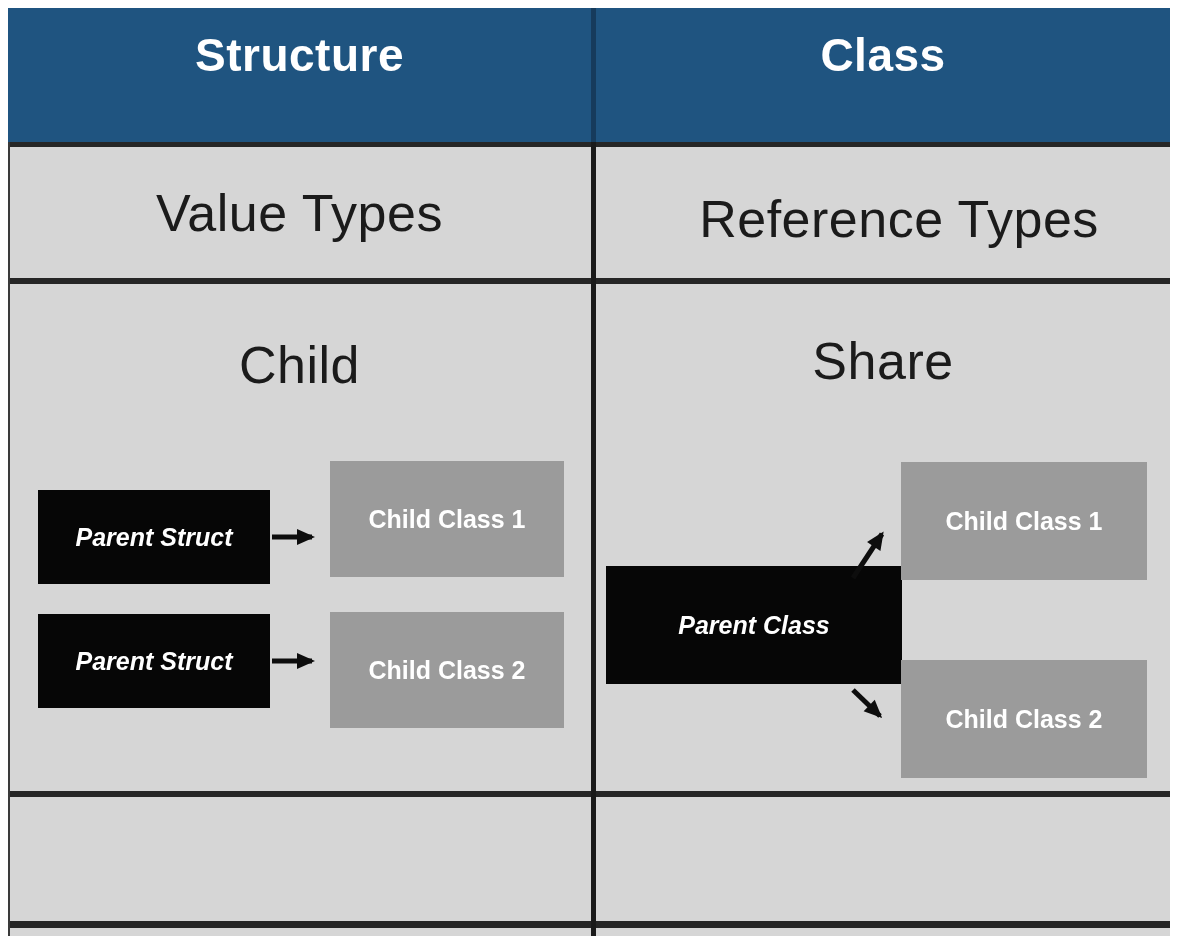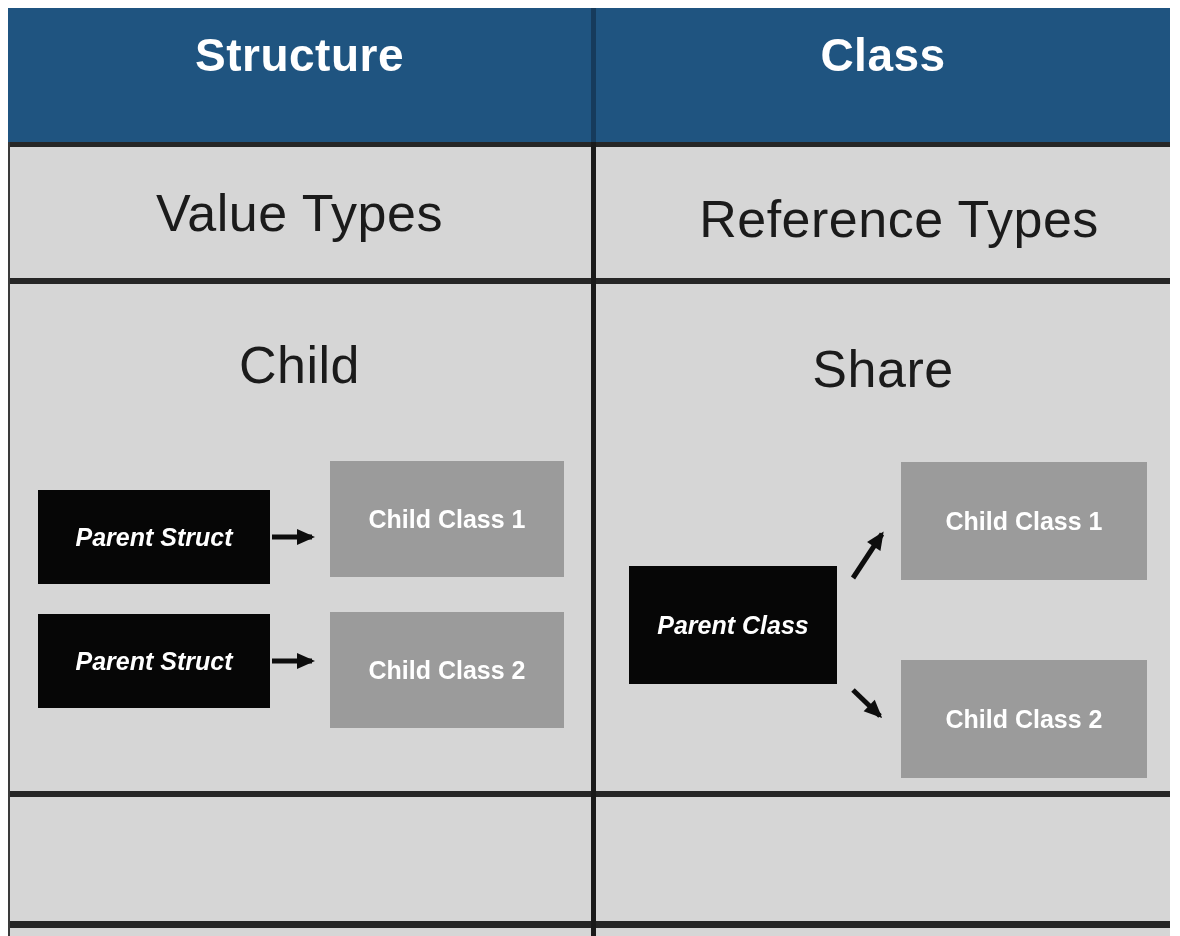--- a/index.html
+++ b/index.html
@@ -86,38 +86,38 @@
   <div class="abs cell-label" style="left:8px;top:147px;width:583px;height:131px;">
     <span>Value Types</span>
   </div>
   <div class="abs cell-label" style="left:596px;top:147px;width:574px;height:131px;padding-top:12px;margin-left:16px;">
     <span>Reference Types</span>
   </div>
 
   <div class="abs cell-label" style="left:8px;top:320px;width:583px;height:90px;">
     <span>Child</span>
   </div>
-  <div class="abs cell-label" style="left:596px;top:324px;width:574px;height:90px;">
+  <div class="abs cell-label" style="left:596px;top:316px;width:574px;height:90px;">
     <span>Share</span>
   </div>
 
   <div class="abs node parent-node" style="left:38px;top:490px;width:232px;height:94px;">
     <span>Parent Struct</span>
   </div>
   <div class="abs node child-node" style="left:330px;top:461px;width:234px;height:116px;">
     <span>Child Class 1</span>
   </div>
   <div class="abs node parent-node" style="left:38px;top:614px;width:232px;height:94px;">
     <span>Parent Struct</span>
   </div>
   <div class="abs node child-node" style="left:330px;top:612px;width:234px;height:116px;">
     <span>Child Class 2</span>
   </div>
 
-  <div class="abs node parent-node" style="left:629px;top:566px;width:208px;height:118px;">
+  <div class="abs node parent-node" style="left:606px;top:566px;width:296px;height:118px;">
     <span>Parent Class</span>
   </div>
   <div class="abs node child-node" style="left:901px;top:462px;width:246px;height:118px;">
     <span>Child Class 1</span>
   </div>
   <div class="abs node child-node" style="left:901px;top:660px;width:246px;height:118px;">
     <span>Child Class 2</span>
   </div>
 
   <svg class="abs" id="arrows" viewBox="0 0 1180 936">

